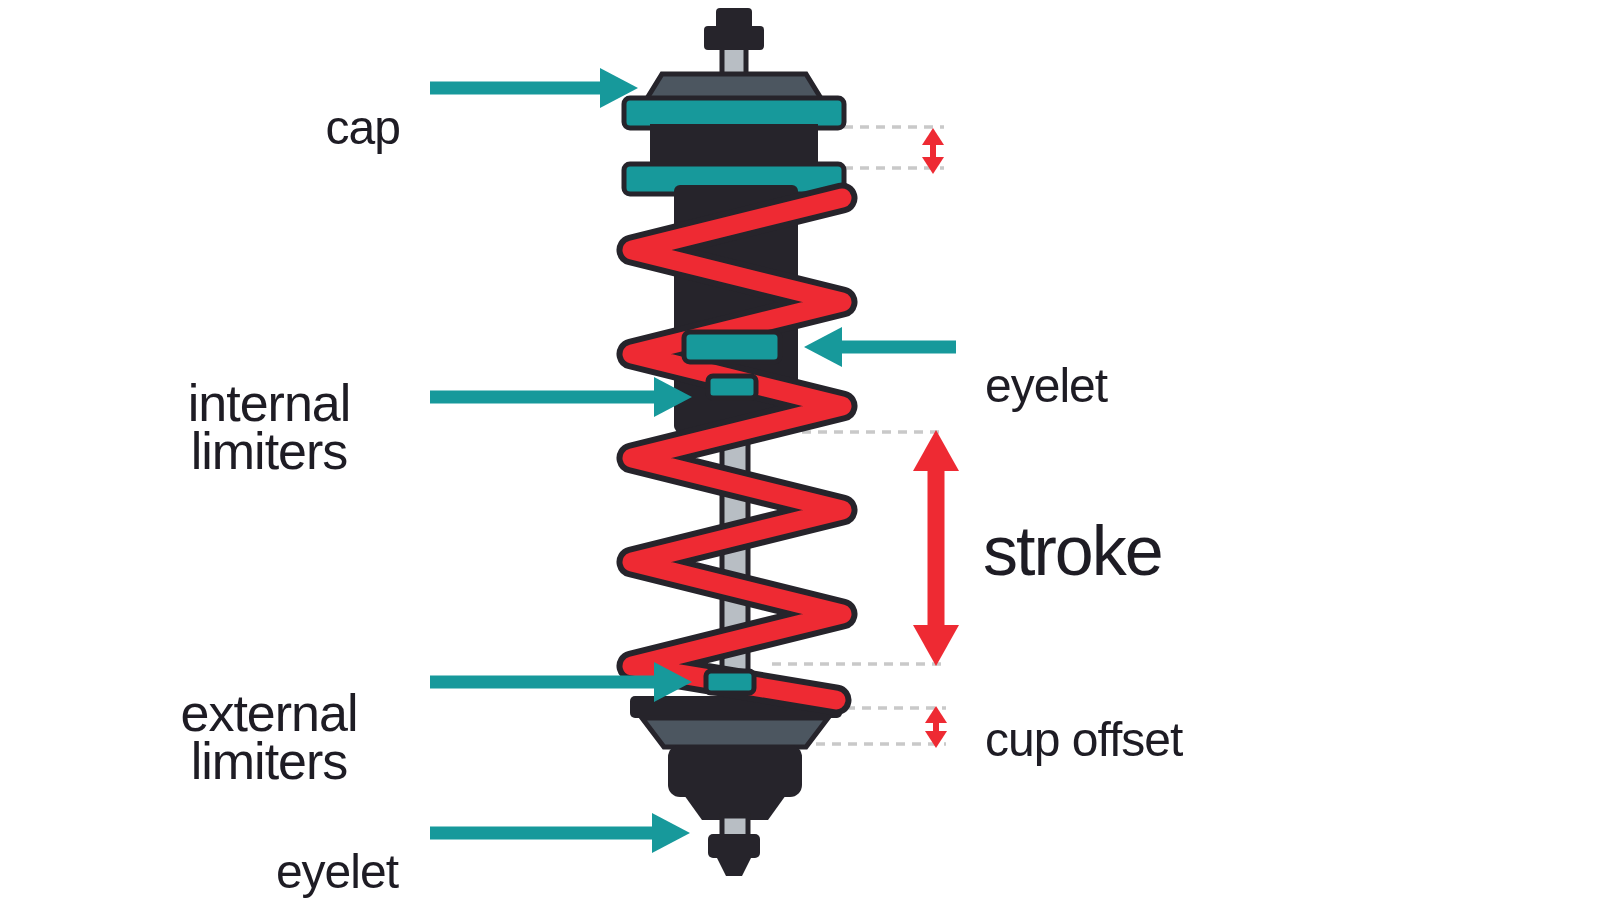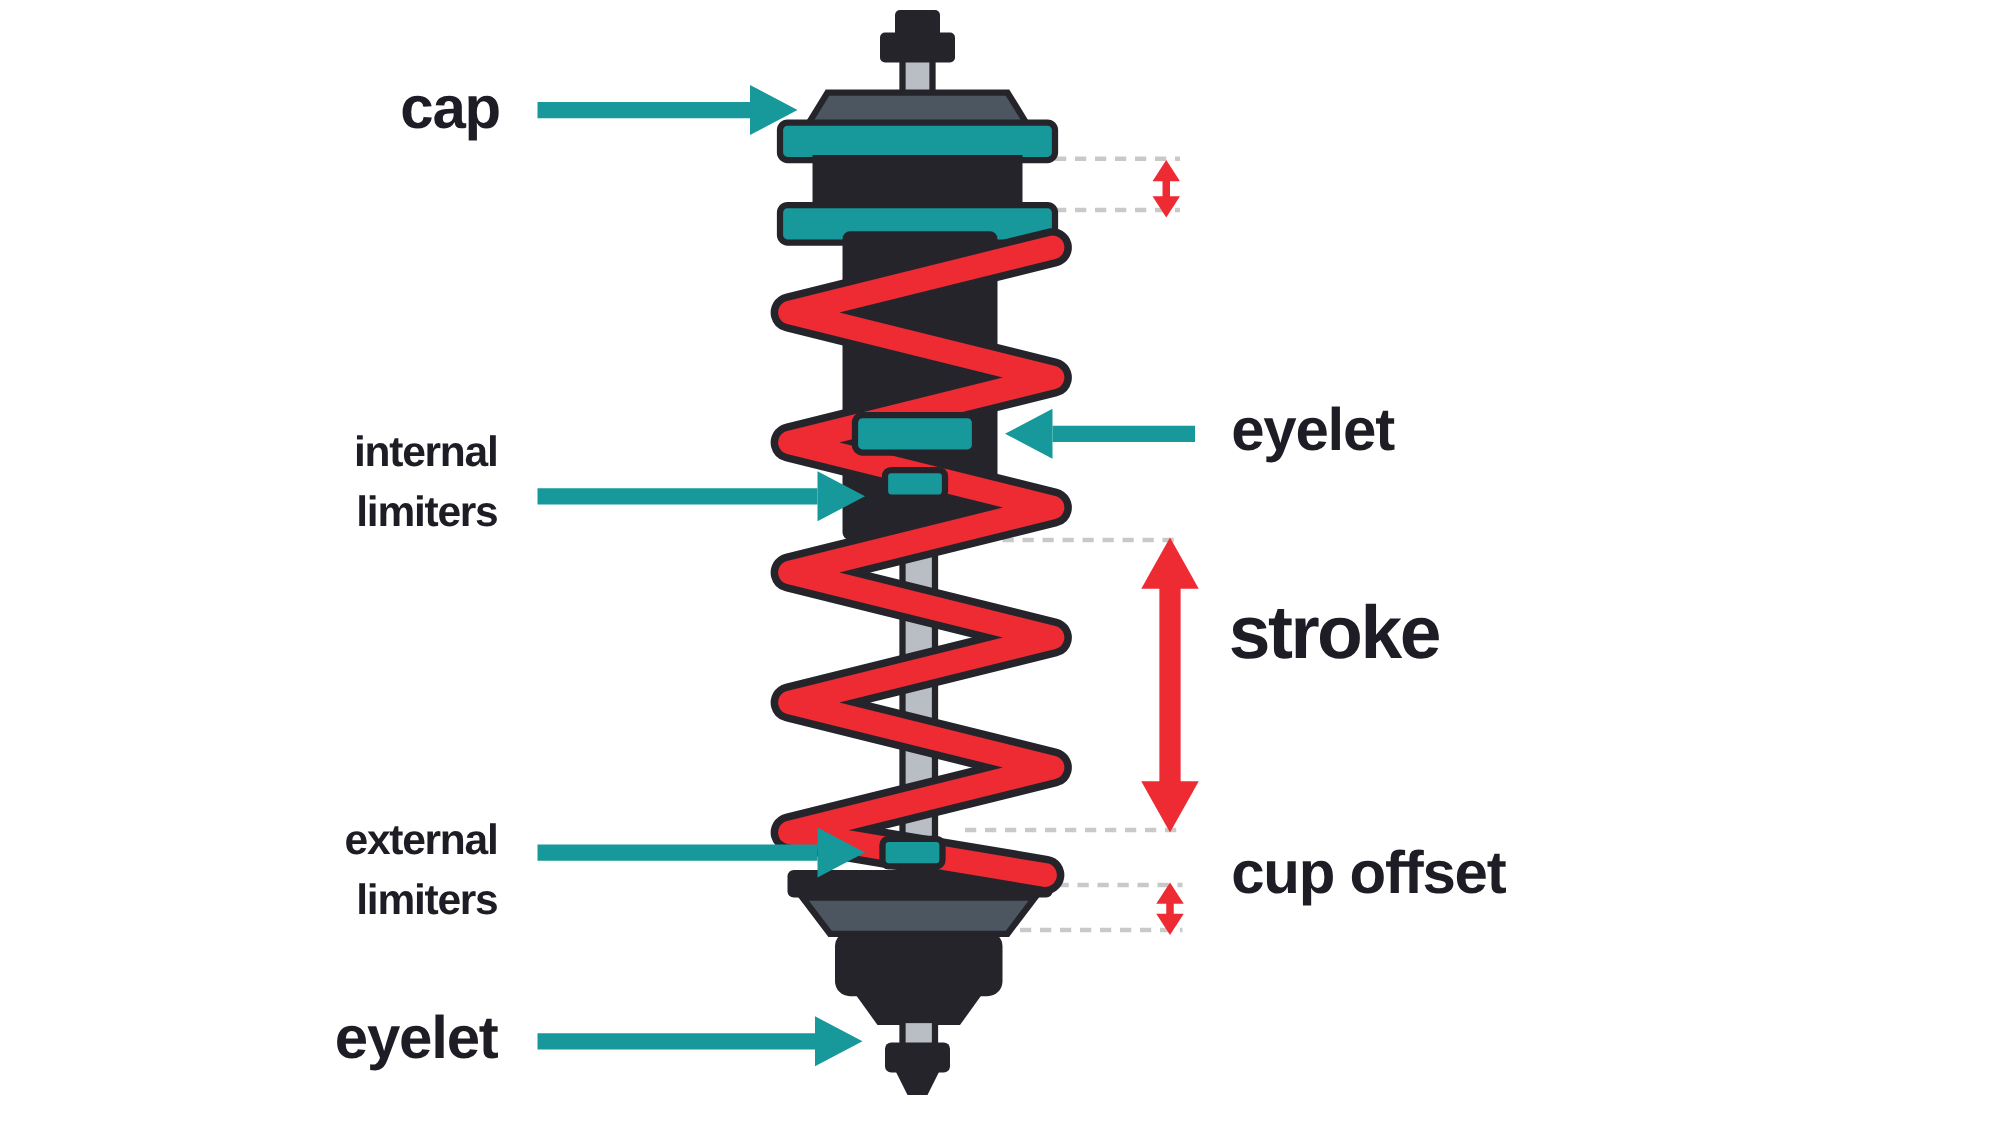--- a/index.html
+++ b/index.html
@@ -3,24 +3,24 @@
 <meta charset="utf-8">
 <style>
   :root{
     --teal:#17999B; --red:#EE2A33; --dark:#26242B; --slate:#4C5660;
     --shaft_gray:#B8BEC4; --dashed_gray:#C9C9C9; --text:#1E1C24; --background:#FFFFFF;
   }
   *{box-sizing:border-box;}
   body{margin:0;background:var(--background);font-family:"Liberation Sans",sans-serif;}
   .stage{position:relative;width:1600px;height:900px;background:var(--background);overflow:hidden;}
   .stage svg{position:absolute;left:0;top:0;}
-  .label{position:absolute;color:var(--text);font-weight:700;letter-spacing:-1px;line-height:1.05;}
+  .label{position:absolute;color:var(--text);font-weight:400;letter-spacing:-1px;line-height:1.05;margin-top:41px;}
   .lab-std{font-size:48px;}
-  .lab-two{font-size:34px;line-height:48px;text-align:right;}
-  .lab-big{font-size:60px;letter-spacing:-2px;}
+  .lab-two{font-size:52px;line-height:48px;text-align:center;}
+  .lab-big{font-size:70px;letter-spacing:-2px;}
   .ra{text-align:right;}
   
   .darkfill{fill:var(--dark);}
   .band{fill:var(--teal);stroke:var(--dark);stroke-width:5;}
   .slate{fill:var(--slate);stroke:var(--dark);stroke-width:5;}
   .shaft{fill:var(--shaft_gray);stroke:var(--dark);stroke-width:5;}
   .spring-outline{fill:none;stroke:var(--dark);stroke-width:31;stroke-linejoin:round;stroke-linecap:round;}
   .spring-red{fill:none;stroke:var(--red);stroke-width:19;stroke-linejoin:round;stroke-linecap:round;}
   .dashed{stroke:var(--dashed_gray);stroke-width:3.5;stroke-dasharray:9 7;fill:none;}
   .teal-line{stroke:var(--teal);stroke-width:13;}

